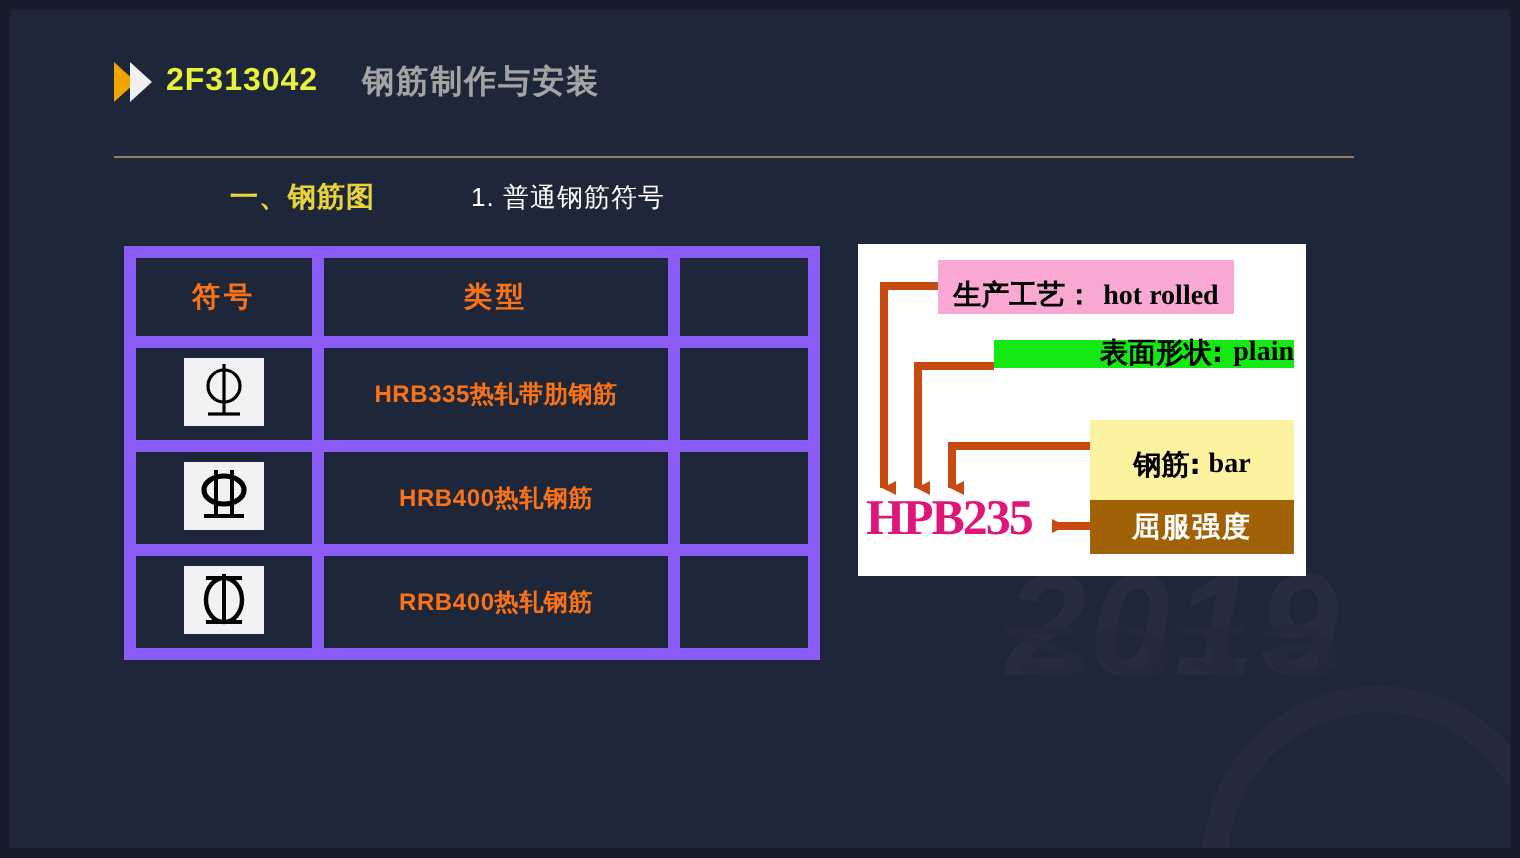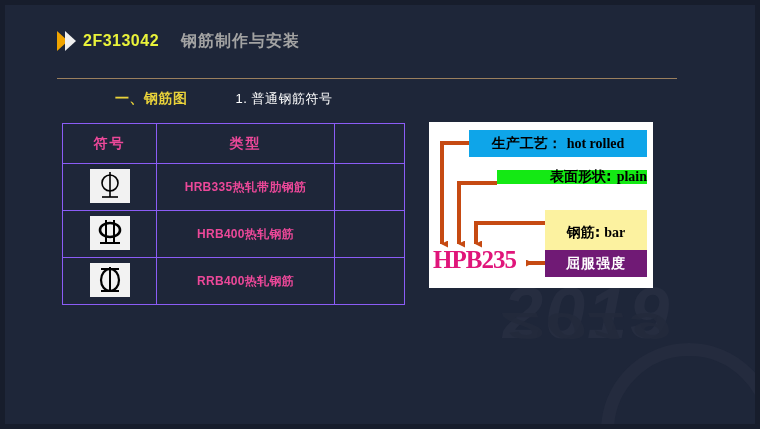--- a/index.html
+++ b/index.html
@@ -136,25 +136,25 @@
 
   
   .tbl {
     position: absolute;
     left: 57px;
     top: 118px;
     border-collapse: collapse;
     table-layout: fixed;
   }
   .tbl td, .tbl th {
-    border: 1px solid #8b5cf6;
+    border: 6px solid #8b5cf6;
     padding: 0;
     text-align: center;
     vertical-align: middle;
-    color: #ec4899;
+    color: #f97316;
   }
   .col-sym  { width: 94px; }
   .col-type { width: 178px; }
   .col-pad  { width: 70px; }
 
   .tbl thead th {
     height: 39px;
     font-size: 14px;
     font-weight: bold;
     letter-spacing: 2px;
@@ -197,24 +197,24 @@
     white-space: nowrap;
   }
   .dbox .cn {
     font-family: "DejaVu Sans", "Liberation Sans", sans-serif;
     font-weight: bold;
   }
   .dbox .en {
     font-family: "Liberation Serif", "DejaVu Serif", serif;
     font-weight: bold;
   }
-  .box-pink   { left: 40px;  top: 8px;   width: 178px; height: 27px; background: #0ea5e9; }
+  .box-pink   { left: 40px;  top: 8px;   width: 148px; height: 27px; background: #f9a8d4; align-items: flex-end; }
   .box-green  { left: 68px;  top: 48px;  width: 150px; height: 14px; background: #14e914; justify-content: flex-end; }
   .box-yellow { left: 116px; top: 88px;  width: 102px; height: 45px; background: #fcf2a0; }
-  .box-blue   { left: 116px; top: 128px; width: 102px; height: 27px; background: #701a75; }
+  .box-blue   { left: 116px; top: 128px; width: 102px; height: 27px; background: #a16207; }
 
   .box-pink .cn, .box-green .cn { color: #000; font-size: 14px; }
   .box-pink .en, .box-green .en { color: #000; font-size: 14px; margin-left: 5px; }
   .box-yellow .cn { color: #000; font-size: 14px; }
   .box-yellow .en { color: #000; font-size: 14px; margin-left: 4px; }
   .box-blue .cn { color: #ffffff; font-size: 14px; letter-spacing: 1px; }
 
   .hpb {
     position: absolute;
     left: 4px;

